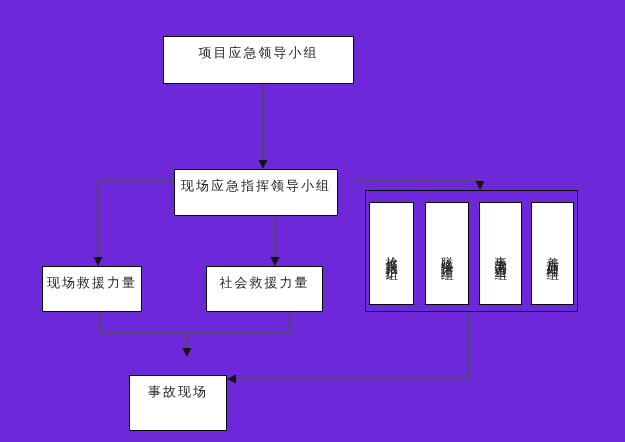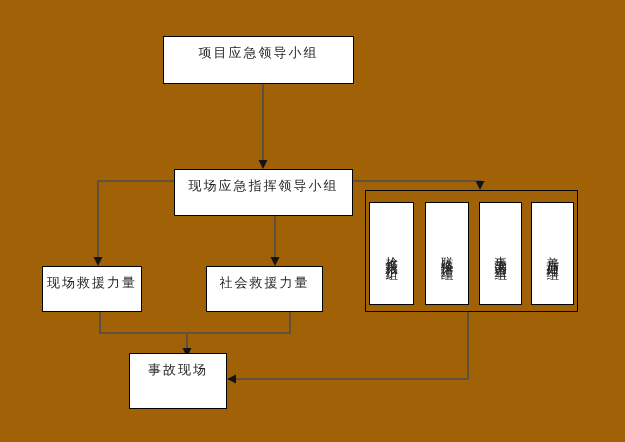--- a/index.html
+++ b/index.html
@@ -5,21 +5,21 @@
   html, body {
     margin: 0;
     padding: 0;
     background: #ffffff;
     font-family: "Liberation Sans", "DejaVu Sans", sans-serif;
   }
   #canvas {
     position: relative;
     width: 625px;
     height: 442px;
-    background: #a16207;
+    background: #6d28d9;
     overflow: hidden;
     color: #1f1f1f;
   }
   .node {
     position: absolute;
     border: 1.4px solid #000000;
     background: #ffffff;
     box-sizing: border-box;
     display: flex;
     justify-content: center;
@@ -100,21 +100,21 @@
     <g>
       <path d="M468,312 V379 H236"></path>
       <polygon points="236,374.5 236,383.5 227,379"></polygon>
     </g>
   </svg>
 
   <div class="node h" style="left:163px; top:36px; width:191px; height:48px;">
     <span>项目应急领导小组</span>
   </div>
 
-  <div class="node h" style="left:174px; top:169px; width:179px; height:47px;">
+  <div class="node h" style="left:174px; top:169px; width:164px; height:47px;">
     <span>现场应急指挥领导小组</span>
   </div>
 
   <div class="node h" style="left:42px; top:266px; width:100px; height:46px;">
     <span>现场救援力量</span>
   </div>
 
   <div class="node h" style="left:206px; top:266px; width:117px; height:46px;">
     <span>社会救援力量</span>
   </div>
@@ -130,17 +130,17 @@
   </div>
 
   <div class="node vbox" style="left:479px; top:202px; width:43px; height:103px;">
     <span class="vlabel">事故调查组</span>
   </div>
 
   <div class="node vbox" style="left:531px; top:202px; width:43px; height:103px;">
     <span class="vlabel">善后处理组</span>
   </div>
 
-  <div class="node h" style="left:129px; top:353px; width:98px; height:56px;">
+  <div class="node h" style="left:129px; top:375px; width:98px; height:56px;">
     <span>事故现场</span>
   </div>
 
 </div>
 
 </body></html>

